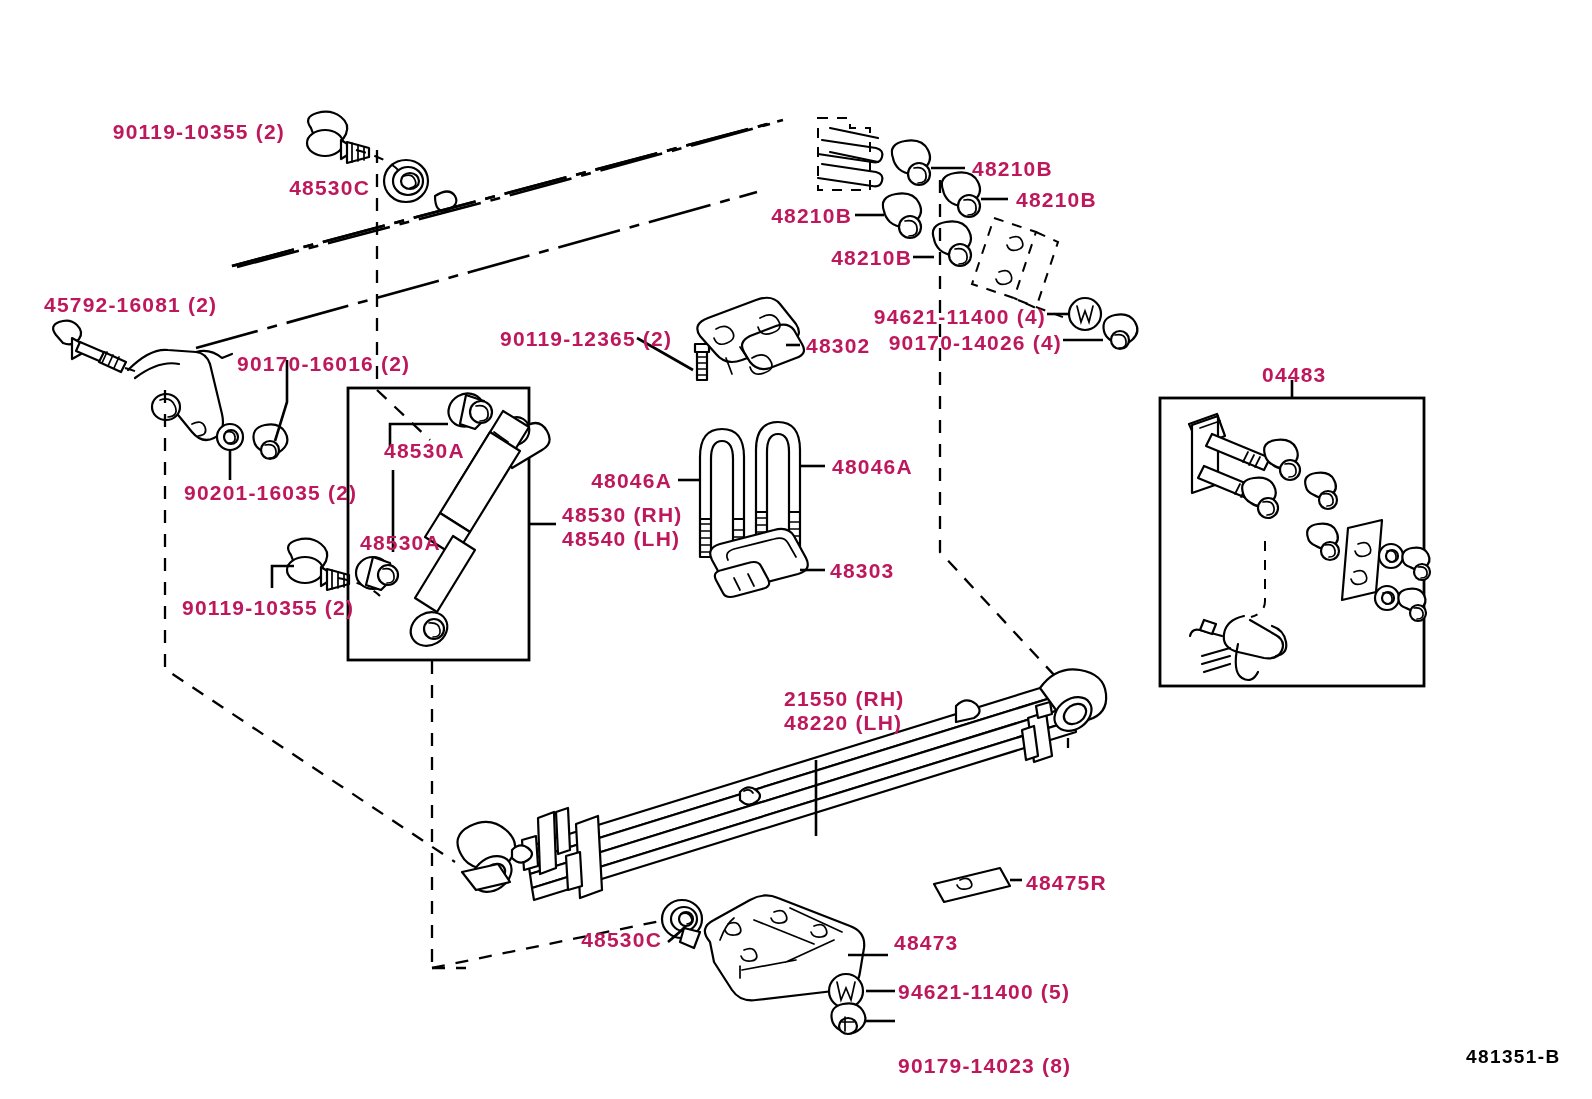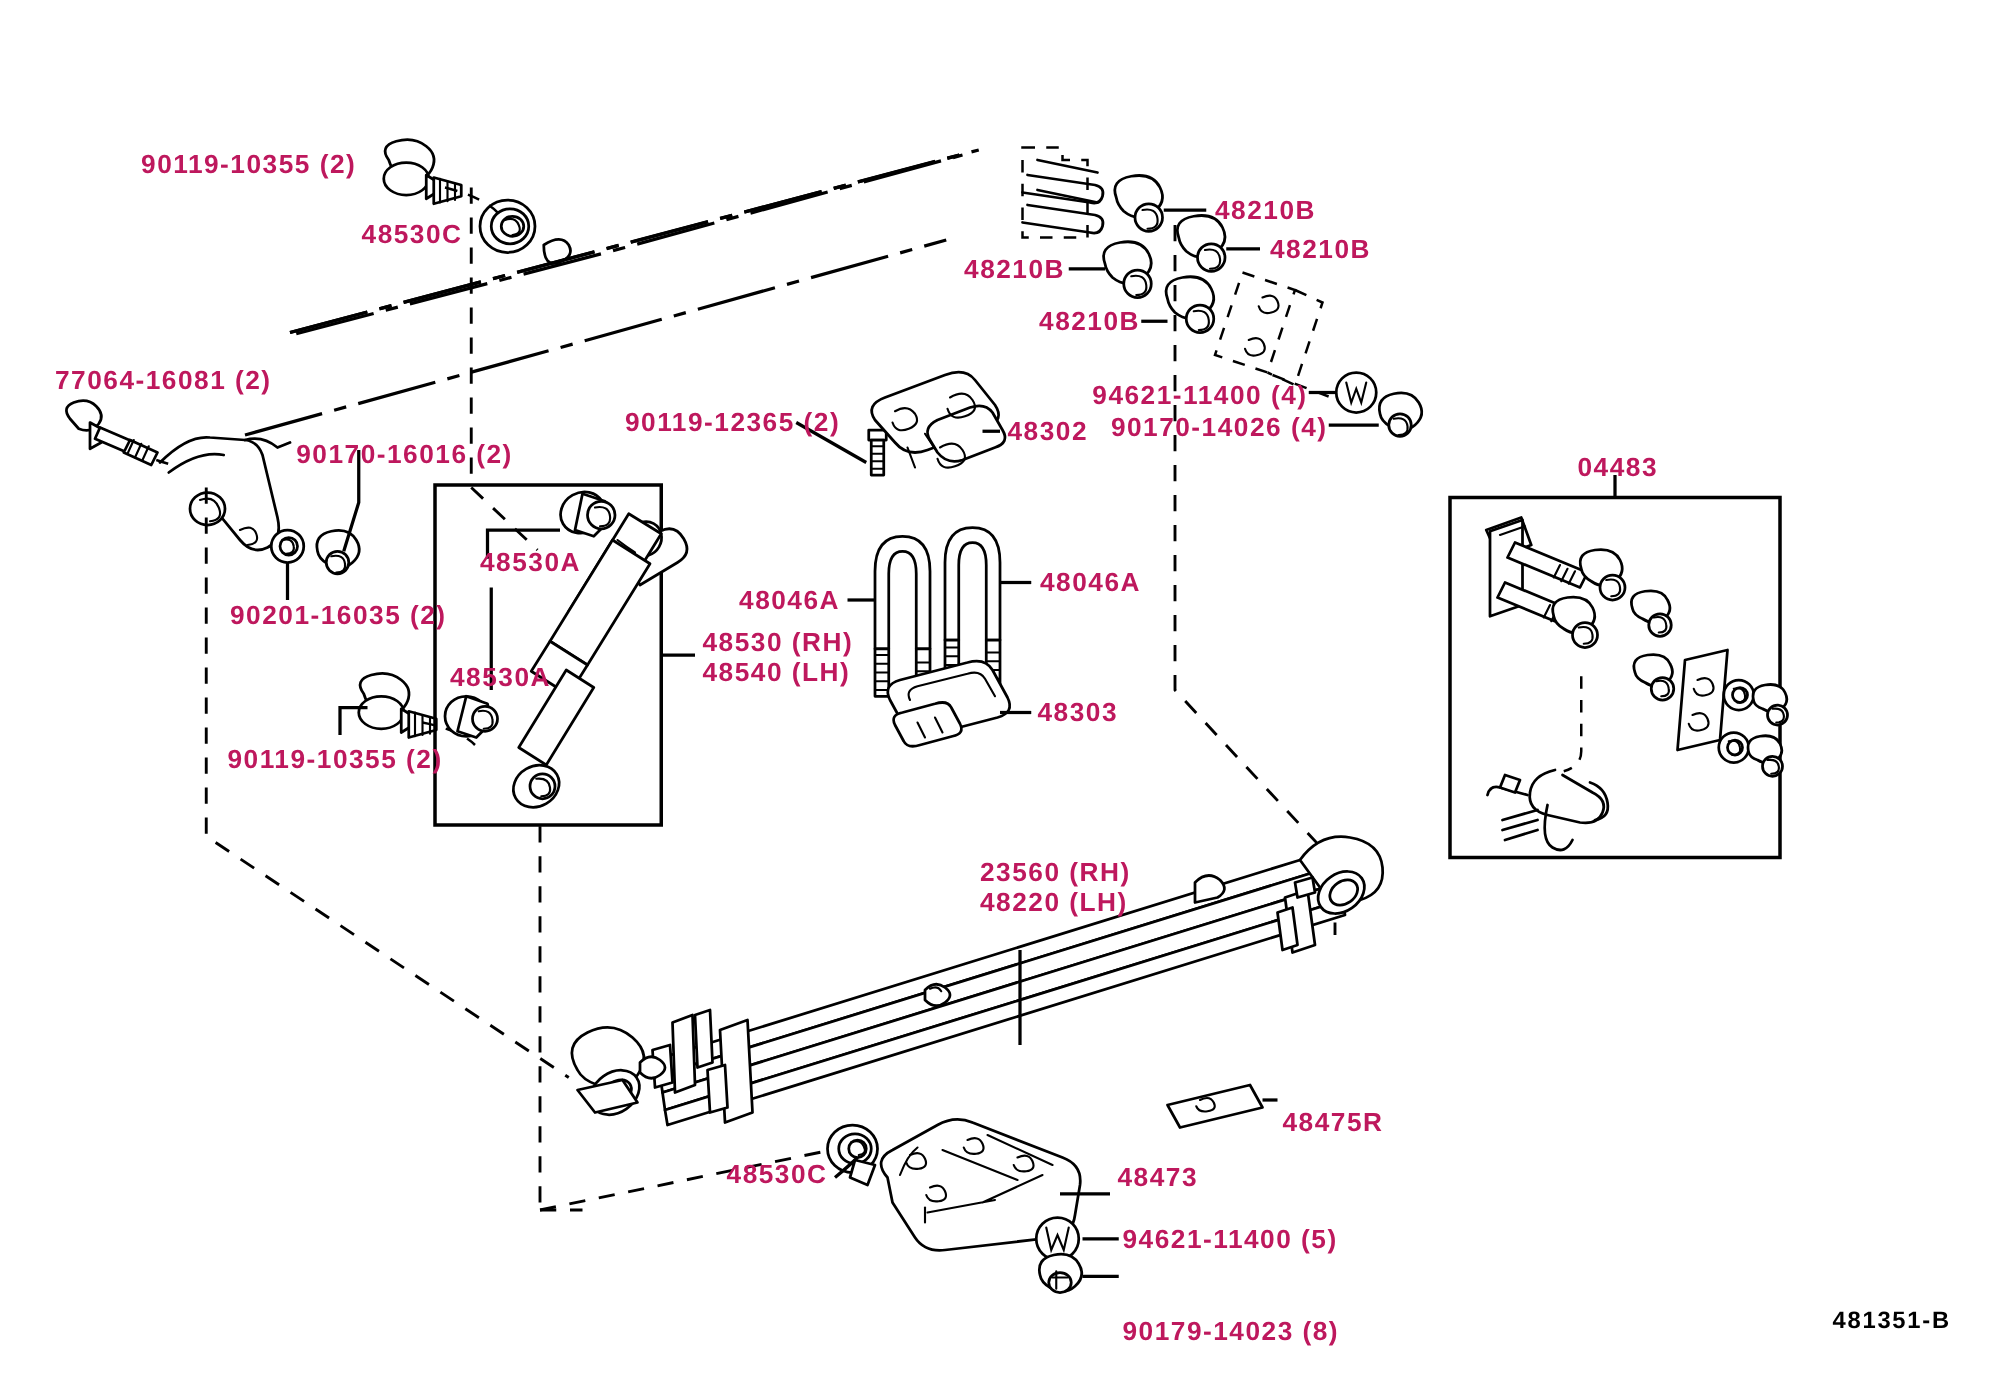--- a/index.html
+++ b/index.html
@@ -361,21 +361,21 @@
   <g>
     <path class="sf" d="M832,1020 q-3,-13 11,-16 q14,-3 20,7 q6,10 -3,18 q-9,8 -20,1 q-7,-4 -8,-10 z"></path>
     <ellipse class="sf" cx="848" cy="1026" rx="9" ry="8"></ellipse>
     <path class="thin" d="M842,1022 l12,0 M845,1017 l0,14"></path>
   </g>
   <path class="lead" d="M866,1021 L895,1021"></path>
 </svg>
 
 <div class="lbl r" style="left:20px;  top:119px; width:265px;">90119-10355 (2)</div>
 <div class="lbl r" style="left:160px; top:175px; width:210px;">48530C</div>
-<div class="lbl" style="left:44px;  top:292px;">77064-16081 (2)</div>
+<div class="lbl" style="left:44px;  top:292px;">45792-16081 (2)</div>
 <div class="lbl" style="left:237px; top:351px;">90170-16016 (2)</div>
 <div class="lbl" style="left:184px; top:480px;">90201-16035 (2)</div>
 <div class="lbl" style="left:182px; top:595px;">90119-10355 (2)</div>
 
 <div class="lbl" style="left:384px; top:438px;">48530A</div>
 <div class="lbl" style="left:360px; top:530px;">48530A</div>
 <div class="lbl" style="left:562px; top:502px;">48530 (RH)</div>
 <div class="lbl" style="left:562px; top:526px;">48540 (LH)</div>
 
 <div class="lbl" style="left:500px; top:326px;">90119-12365 (2)</div>
@@ -386,23 +386,23 @@
 
 <div class="lbl" style="left:972px; top:156px;">48210B</div>
 <div class="lbl" style="left:1016px;top:187px;">48210B</div>
 <div class="lbl r" style="left:700px; top:203px; width:152px;">48210B</div>
 <div class="lbl r" style="left:760px; top:245px; width:152px;">48210B</div>
 <div class="lbl r" style="left:840px; top:304px; width:206px;">94621-11400 (4)</div>
 <div class="lbl r" style="left:858px; top:330px; width:204px;">90170-14026 (4)</div>
 
 <div class="lbl" style="left:1262px;top:362px;">04483</div>
 
-<div class="lbl" style="left:784px; top:686px;">23560 (RH)</div>
+<div class="lbl" style="left:784px; top:686px;">21550 (RH)</div>
 <div class="lbl" style="left:784px; top:710px;">48220 (LH)</div>
-<div class="lbl" style="left:1026px;top:870px;margin-top:16px;">48475R</div>
+<div class="lbl" style="left:1026px;top:870px;">48475R</div>
 <div class="lbl" style="left:894px; top:930px;">48473</div>
 <div class="lbl r" style="left:520px; top:927px; width:142px;">48530C</div>
 <div class="lbl" style="left:898px; top:979px;">94621-11400 (5)</div>
 <div class="lbl" style="left:898px; top:1009px;margin-top:44px;">90179-14023 (8)</div>
 
 <div class="code" style="left:1466px;top:1046px;">481351-B</div>
 
 </div>
 
 </body></html>

